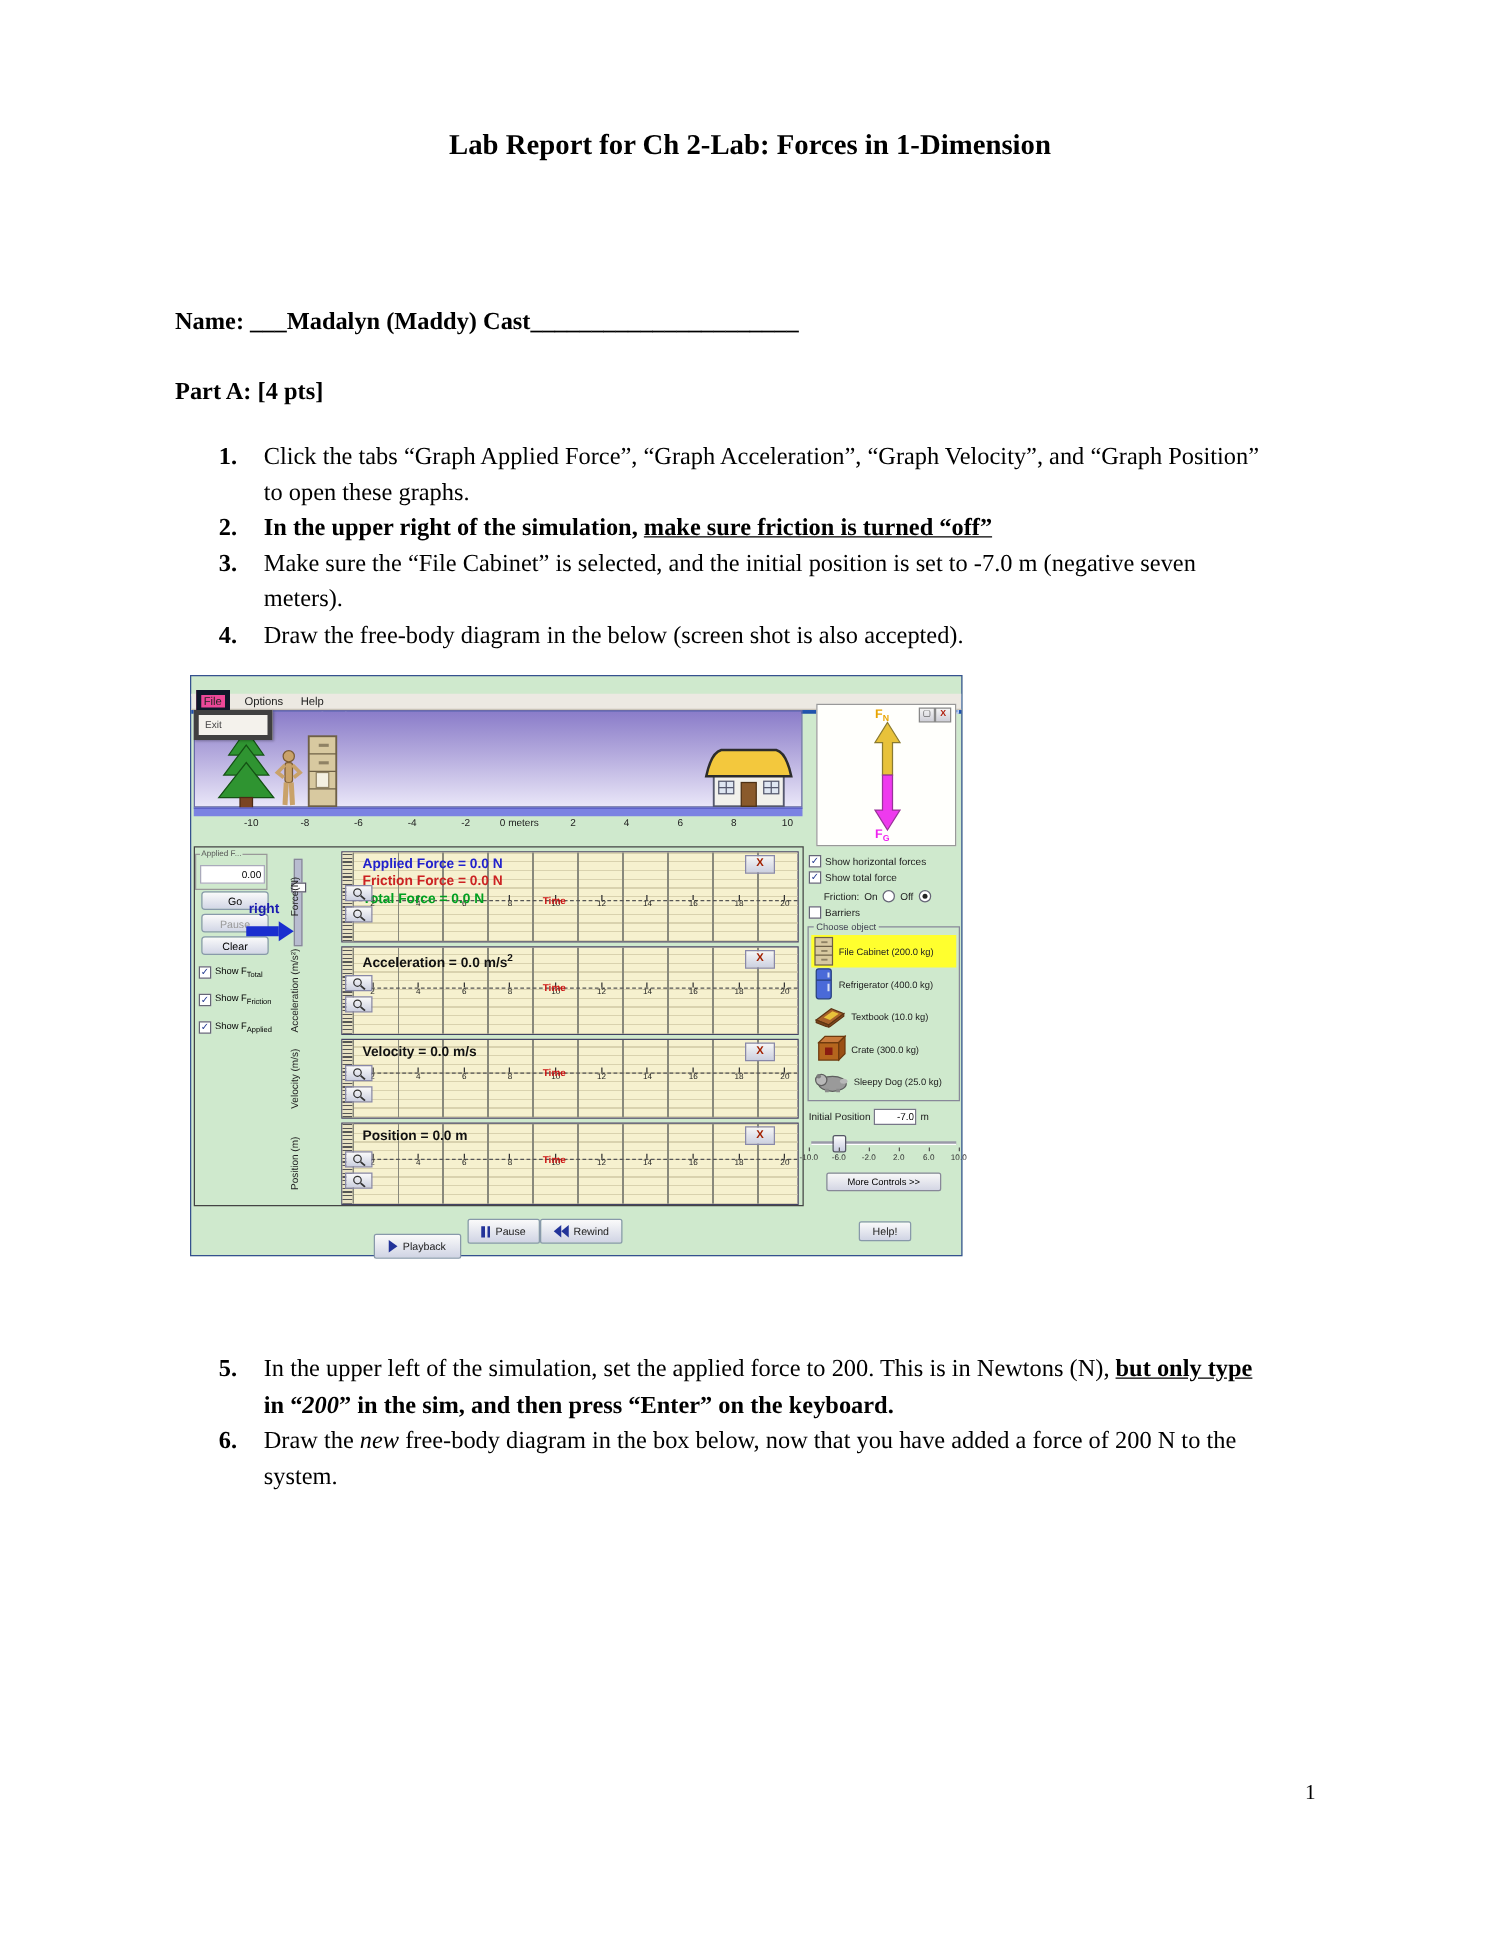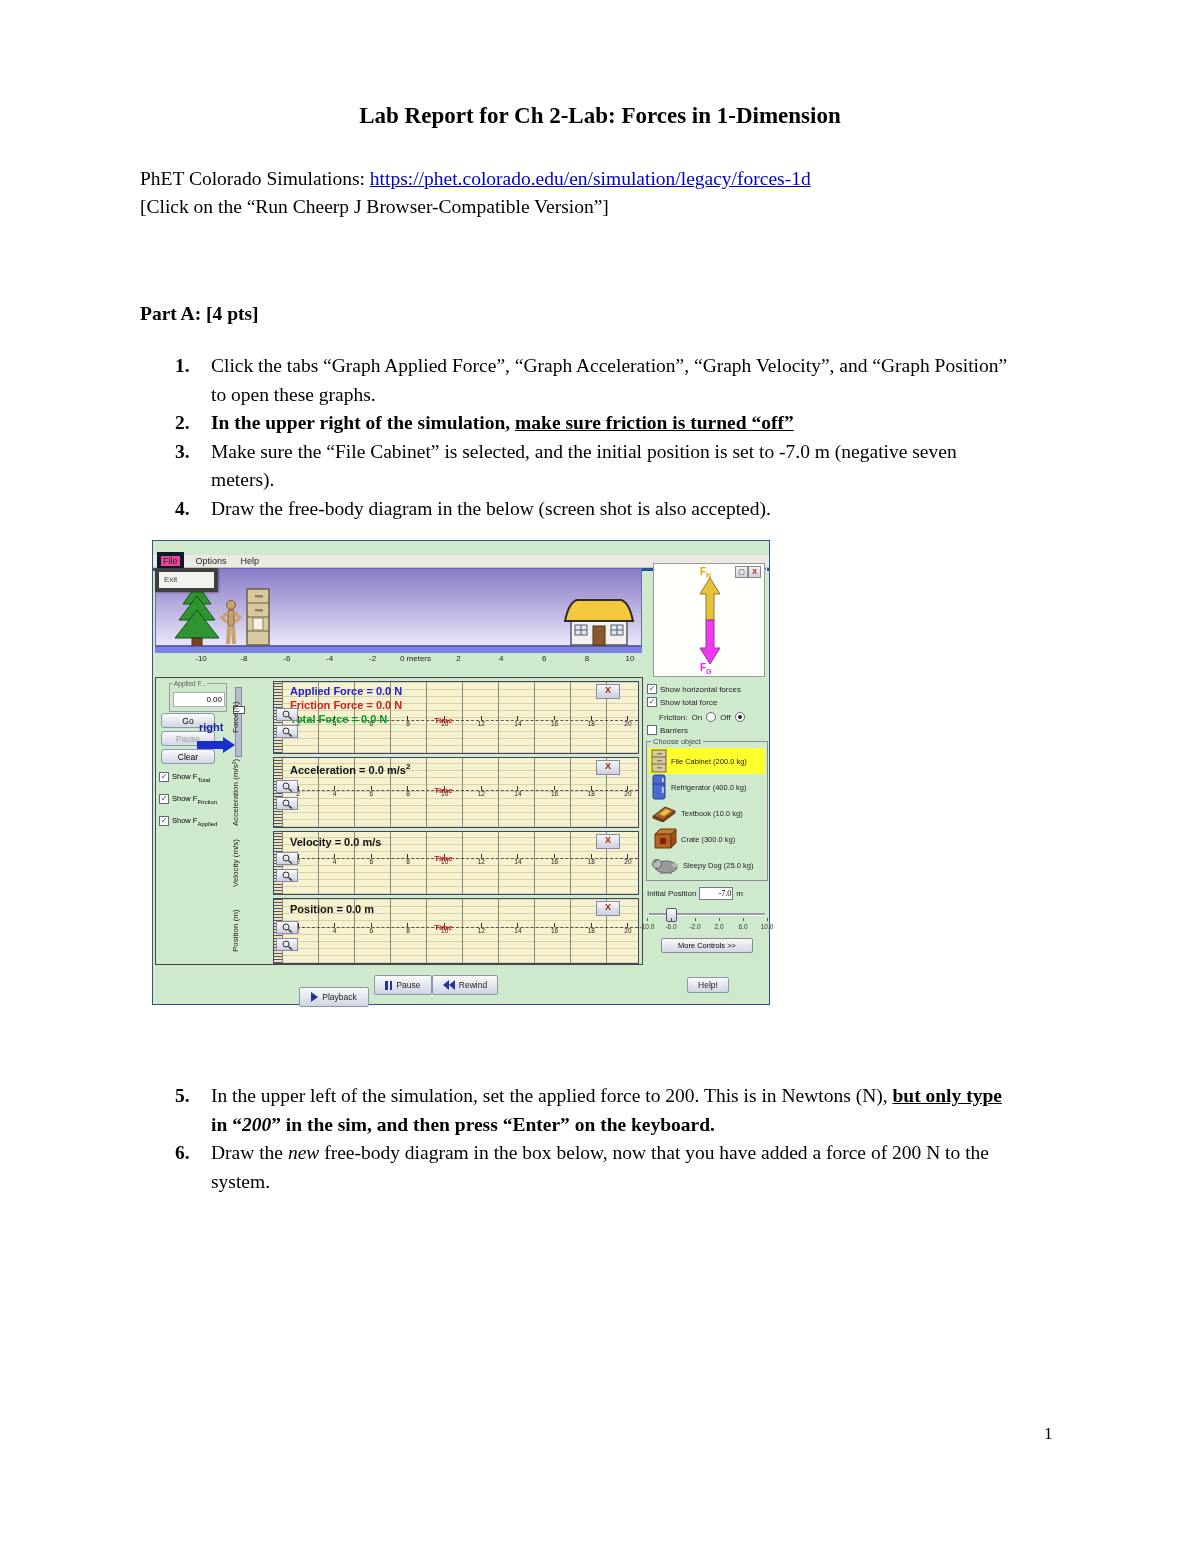--- a/index.html
+++ b/index.html
@@ -68,33 +68,33 @@
   .frict{display:flex;align-items:center;gap:4px;margin:5px 0 2px 14px;}
   .radio{width:8px;height:8px;border:1px solid #667;border-radius:50%;background:#fff;display:inline-block;position:relative;cursor:pointer;}
   .radio.sel::after{content:"";position:absolute;left:2px;top:2px;width:4px;height:4px;border-radius:50%;background:#222;}
   .objbox{position:relative;border:1px solid #889;margin:6px 1px 0 1px;padding:6px 2px 2px 2px;}
   .objbox .legend{position:absolute;top:-5px;left:4px;background:#cfe9cd;padding:0 2px;font-size:7.5px;color:#445;}
   .objrow{display:flex;align-items:center;gap:4px;height:26px;padding:0 2px;cursor:pointer;}
   .objrow.sel{background:#ffff2e;}
   .objrow .lbl{font-size:7.5px;}
   .ipos{display:flex;align-items:center;gap:3px;margin:6px 0 0 2px;}
   .ipos input{width:30px;height:11px;border:1px solid #778;font-size:8px;text-align:right;
-              font-family:Liberation Serif, serif;padding:0 1px;background:#fff;}
+              font-family:Liberation Sans, sans-serif;padding:0 1px;background:#fff;}
   .slider{position:relative;margin:8px 4px 0 4px;height:12px;}
   .slider .track{position:absolute;top:5px;left:0;right:0;height:2px;background:#9a9aa8;border-bottom:1px solid #fff;}
   .slider .handle{position:absolute;top:0;left:15%;width:9px;height:12px;background:linear-gradient(#fdfdfd,#c8cce0);
                   border:1px solid #556;border-radius:2px;cursor:pointer;}
   .sliderlabels{display:flex;justify-content:space-between;margin:3px 2px 0 2px;font-size:6.5px;color:#333;}
   .sliderlabels span{width:0;display:inline-flex;justify-content:center;white-space:nowrap;position:relative;}
   .sliderlabels span::before{content:"";position:absolute;top:-5px;width:1px;height:3px;background:#555;}
   .morebtn{display:block;margin:8px auto 0 auto;width:92px;height:15px;background:linear-gradient(#f8f8f8,#d4d6e4);
            border:1px solid #889;border-radius:2px;font-size:7.5px;font-family:"Liberation Sans",sans-serif;cursor:pointer;}
 
   
-  .afbox{top:142px;left:16px;width:56px;height:27px;border:1px solid #999;}
+  .afbox{top:142px;left:3px;width:56px;height:27px;border:1px solid #999;}
   .afbox .legend{position:absolute;top:-4px;left:3px;background:#cfe9cd;font-size:6.5px;color:#555;padding:0 1px;}
   .afbox input{position:absolute;left:3px;top:8px;width:46px;height:11px;border:1px solid #aab;
                font-size:8px;text-align:right;background:#fff;font-family:"Liberation Sans",sans-serif;}
   .cbtn{position:absolute;left:8px;width:54px;height:15px;background:linear-gradient(#fafafa,#d2d6e6);
         border:1px solid #89a;border-radius:3px;font-size:8.5px;font-family:Liberation Sans, sans-serif;cursor:pointer;}
   .cbtn.dis{color:#999;}
   .go{top:172px;} .pausebtn{top:190px;} .clearbtn{top:208px;}
   .forcelabel{top:180px;left:46px;font-size:11px;font-weight:bold;color:#1a1ab0;z-index:6;}
   .forcearrow{top:196px;left:44px;z-index:6;}
   .forcearrow .shaft{position:absolute;left:0;top:4px;width:26px;height:8px;background:#1a2ecf;}
@@ -162,27 +162,22 @@
   .btn-rew{left:279px;width:66px;}
   .btn-help{left:534px;width:42px;height:16px;top:12px;}
 </style>
 </head>
 <body>
 
 <div class="page">
 
   <div class="abs doc-title">Lab Report for Ch 2-Lab: Forces in 1-Dimension</div>
 
-  <div class="abs intro">
-    <div>
-      <span>PhET Colorado Simulations: </span><a>https://phet.colorado.edu/en/simulation/legacy/forces-1d</a>
-    </div>
-    <div>[Click on the “Run Cheerp J Browser-Compatible Version”]</div>
-  </div>
-
+
+  <div class="abs name-line">Name: ___Madalyn (Maddy) Cast______________________</div>
   <div class="abs part-a">Part A: [4 pts]</div>
 
   <div class="abs list list1">
     <div class="li">
       <span class="num">1.</span>
       <span class="body">Click the tabs “Graph Applied Force”, “Graph Acceleration”, “Graph Velocity”, and “Graph Position” to open these graphs.</span>
     </div>
     <div class="li">
       <span class="num">2.</span>
       <span class="body"><span class="b">In the upper right of the simulation, </span><span class="bu">make sure friction is turned “off”</span></span>

